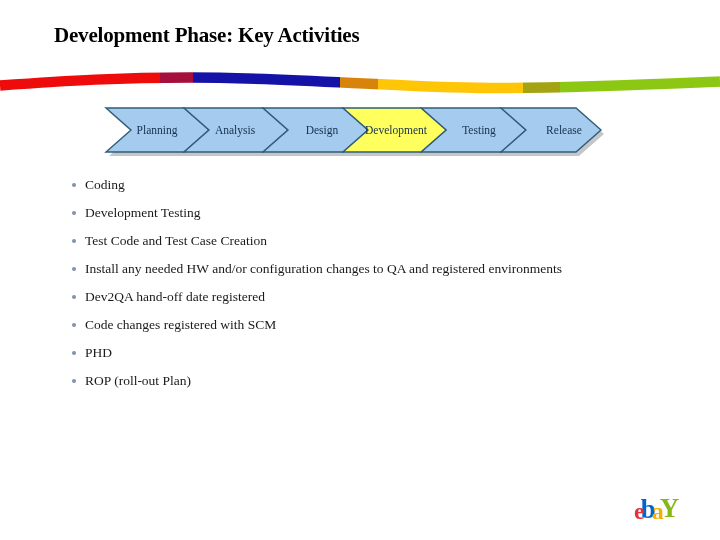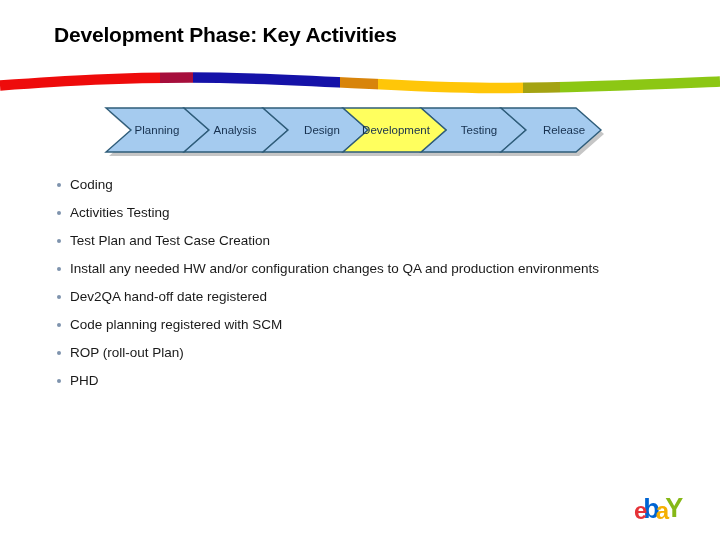--- a/index.html
+++ b/index.html
@@ -1,33 +1,33 @@
 <!DOCTYPE html>
 <html><head>
 <meta charset="utf-8">
 <style>
   html,body{margin:0;padding:0;background:#888;}
   .slide{
     position:relative;
     width:720px;height:540px;
     background:#ffffff;
     overflow:hidden;
-    font-family:Liberation Sans, sans-serif;
+    font-family:Liberation Serif, serif;
     margin:0 auto;
   }
   .slide-title{
     position:absolute;left:54px;top:23px;
     font-size:21px;font-weight:bold;color:#000000;
     letter-spacing:-0.2px;
   }
   .ribbon-svg{position:absolute;left:0;top:0;}
   .process-svg{position:absolute;left:0;top:100px;}
   .step-label{font-size:11.5px;fill:#16304E;}
   .bullet-list{
-    position:absolute;left:54px;top:175px;width:552px;
+    position:absolute;left:69px;top:175px;width:552px;
     list-style:none;margin:0;padding:0;
   }
   .bullet-list li{
     position:relative;
     padding-left:16px;
     margin-bottom:8px;
     font-size:13.5px;line-height:20px;color:#1a1a1a;
   }
   .bullet-list li::before{
     content:"";
@@ -92,27 +92,27 @@
       <text class="step-label" x="235" y="34">Analysis</text>
       <text class="step-label" x="322" y="34">Design</text>
       <text class="step-label" x="396" y="34">Development</text>
       <text class="step-label" x="479" y="34">Testing</text>
       <text class="step-label" x="564" y="34">Release</text>
     </g>
   </svg>
 
   <ul class="bullet-list">
     <li>Coding</li>
-    <li>Activities Testing</li>
-    <li>Test Plan and Test Case Creation</li>
-    <li>Install any needed HW and/or configuration changes to QA and production environments</li>
+    <li>Development Testing</li>
+    <li>Test Code and Test Case Creation</li>
+    <li>Install any needed HW and/or configuration changes to QA and registered environments</li>
     <li>Dev2QA hand-off date registered</li>
-    <li>Code planning registered with SCM</li>
+    <li>Code changes registered with SCM</li>
+    <li>PHD</li>
     <li>ROP (roll-out Plan)</li>
-    <li>PHD</li>
   </ul>
 
   <div class="ebay-logo">
     <span class="logo-e">e</span>
     <span class="logo-b">b</span>
     <span class="logo-a">a</span>
     <span class="logo-y">Y</span>
   </div>
 
 </div>

